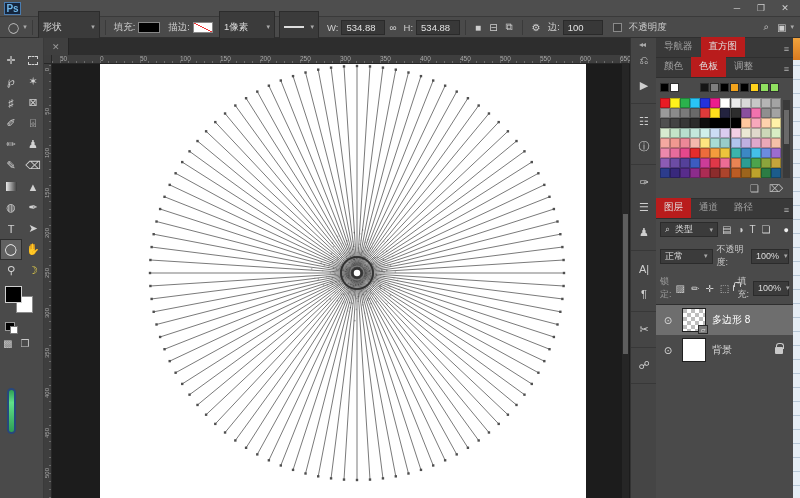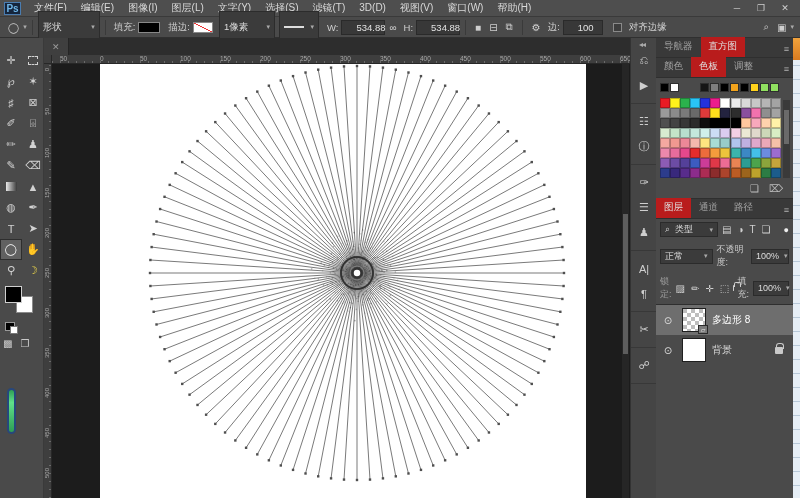--- a/index.html
+++ b/index.html
@@ -19,21 +19,21 @@
   .winbtn { width:22px; height:13px; color:#cfcfcf; font-size:9px; text-align:center; line-height:13px; }
 
   
   #optionsbar { left:0; top:17px; width:800px; height:21px; background:#4a4a4a;
     border-bottom:1px solid #303030; display:flex; align-items:center; font-size:9.5px; }
   .ob-sep { width:1px; height:15px; background:#3a3a3a; margin:0 5px; }
   .ob-lbl { color:#cfcfcf; margin:0 3px; white-space:nowrap; }
   .ob-select { background:#3b3b3b; border:1px solid #2c2c2c; color:#ddd; height:32px;
     display:flex; align-items:center; padding:0 4px; gap:6px; }
   .ob-input { background:#383838; border:1px solid #2a2a2a; color:#e2e2e2; height:15px;
-    display:flex; align-items:center; padding:0 14px; }
+    display:flex; align-items:center; padding:0 4px; }
   .caret { color:#aaa; font-size:7px; }
   .ob-btn { color:#cfcfcf; margin:0 4px; font-size:10px; }
   #fill-swatch { width:22px; height:11px; background:#000; border:1px solid #888; }
   #stroke-swatch { width:20px; height:11px; border:1px solid #888;
     background:linear-gradient(to top right,#fff 46%,#e33 47%,#e33 53%,#fff 54%); }
   .linestyle { width:26px; height:2px; background:#ddd; }
   .checkbox { width:9px; height:9px; border:1px solid #8a8a8a; background:#3d3d3d; margin-right:4px; }
 
   
   #toolbar { left:0; top:38px; width:44px; height:460px; background:#4a4a4a;
@@ -135,33 +135,20 @@
   #sliver-top { position:absolute; left:0; top:0; width:7px; height:22px;
     background:linear-gradient(#f0a23c,#d97b20); }
 </style>
 </head>
 <body>
 
 <div id="app">
 
   <div id="menubar" class="abs">
     <div id="pslogo">Ps</div>
-    <div id="menuitems" style="display:flex">
-        <span class="menuitem">文件(F)</span>
-        <span class="menuitem">编辑(E)</span>
-        <span class="menuitem">图像(I)</span>
-        <span class="menuitem">图层(L)</span>
-        <span class="menuitem">文字(Y)</span>
-        <span class="menuitem">选择(S)</span>
-        <span class="menuitem">滤镜(T)</span>
-        <span class="menuitem">3D(D)</span>
-        <span class="menuitem">视图(V)</span>
-        <span class="menuitem">窗口(W)</span>
-        <span class="menuitem">帮助(H)</span>
-      </div>
     <div id="wincontrols">
       <div class="winbtn">─</div>
       <div class="winbtn">❐</div>
       <div class="winbtn">✕</div>
     </div>
   </div>
 
   <div id="optionsbar" class="abs">
     <span class="ob-btn" style="margin-left:8px">◯</span>
     <span class="caret">▾</span>
@@ -190,21 +177,21 @@
     <div class="ob-input" style="width:44px">534.88</div>
     <span class="ob-sep"></span>
     <span class="ob-btn">■</span>
     <span class="ob-btn">⊟</span>
     <span class="ob-btn">⧉</span>
     <span class="ob-sep"></span>
     <span class="ob-btn">⚙</span>
     <span class="ob-lbl">边:</span>
     <div class="ob-input" style="width:40px">100</div>
     <span class="checkbox" style="margin-left:10px"></span>
-    <span class="ob-lbl">对齐边缘</span>
+    <span class="ob-lbl">不透明度</span>
     <span style="margin-left:auto" class="ob-btn">⌕</span>
     <span class="ob-btn">▣</span>
     <span class="caret" style="margin-right:6px">▾</span>
   </div>
 
   <div id="toolbar" class="abs">
     <div id="toolgrid">
         <div class="tool">✛</div>
         <div class="tool">
           <span class="dashbox"></span>

